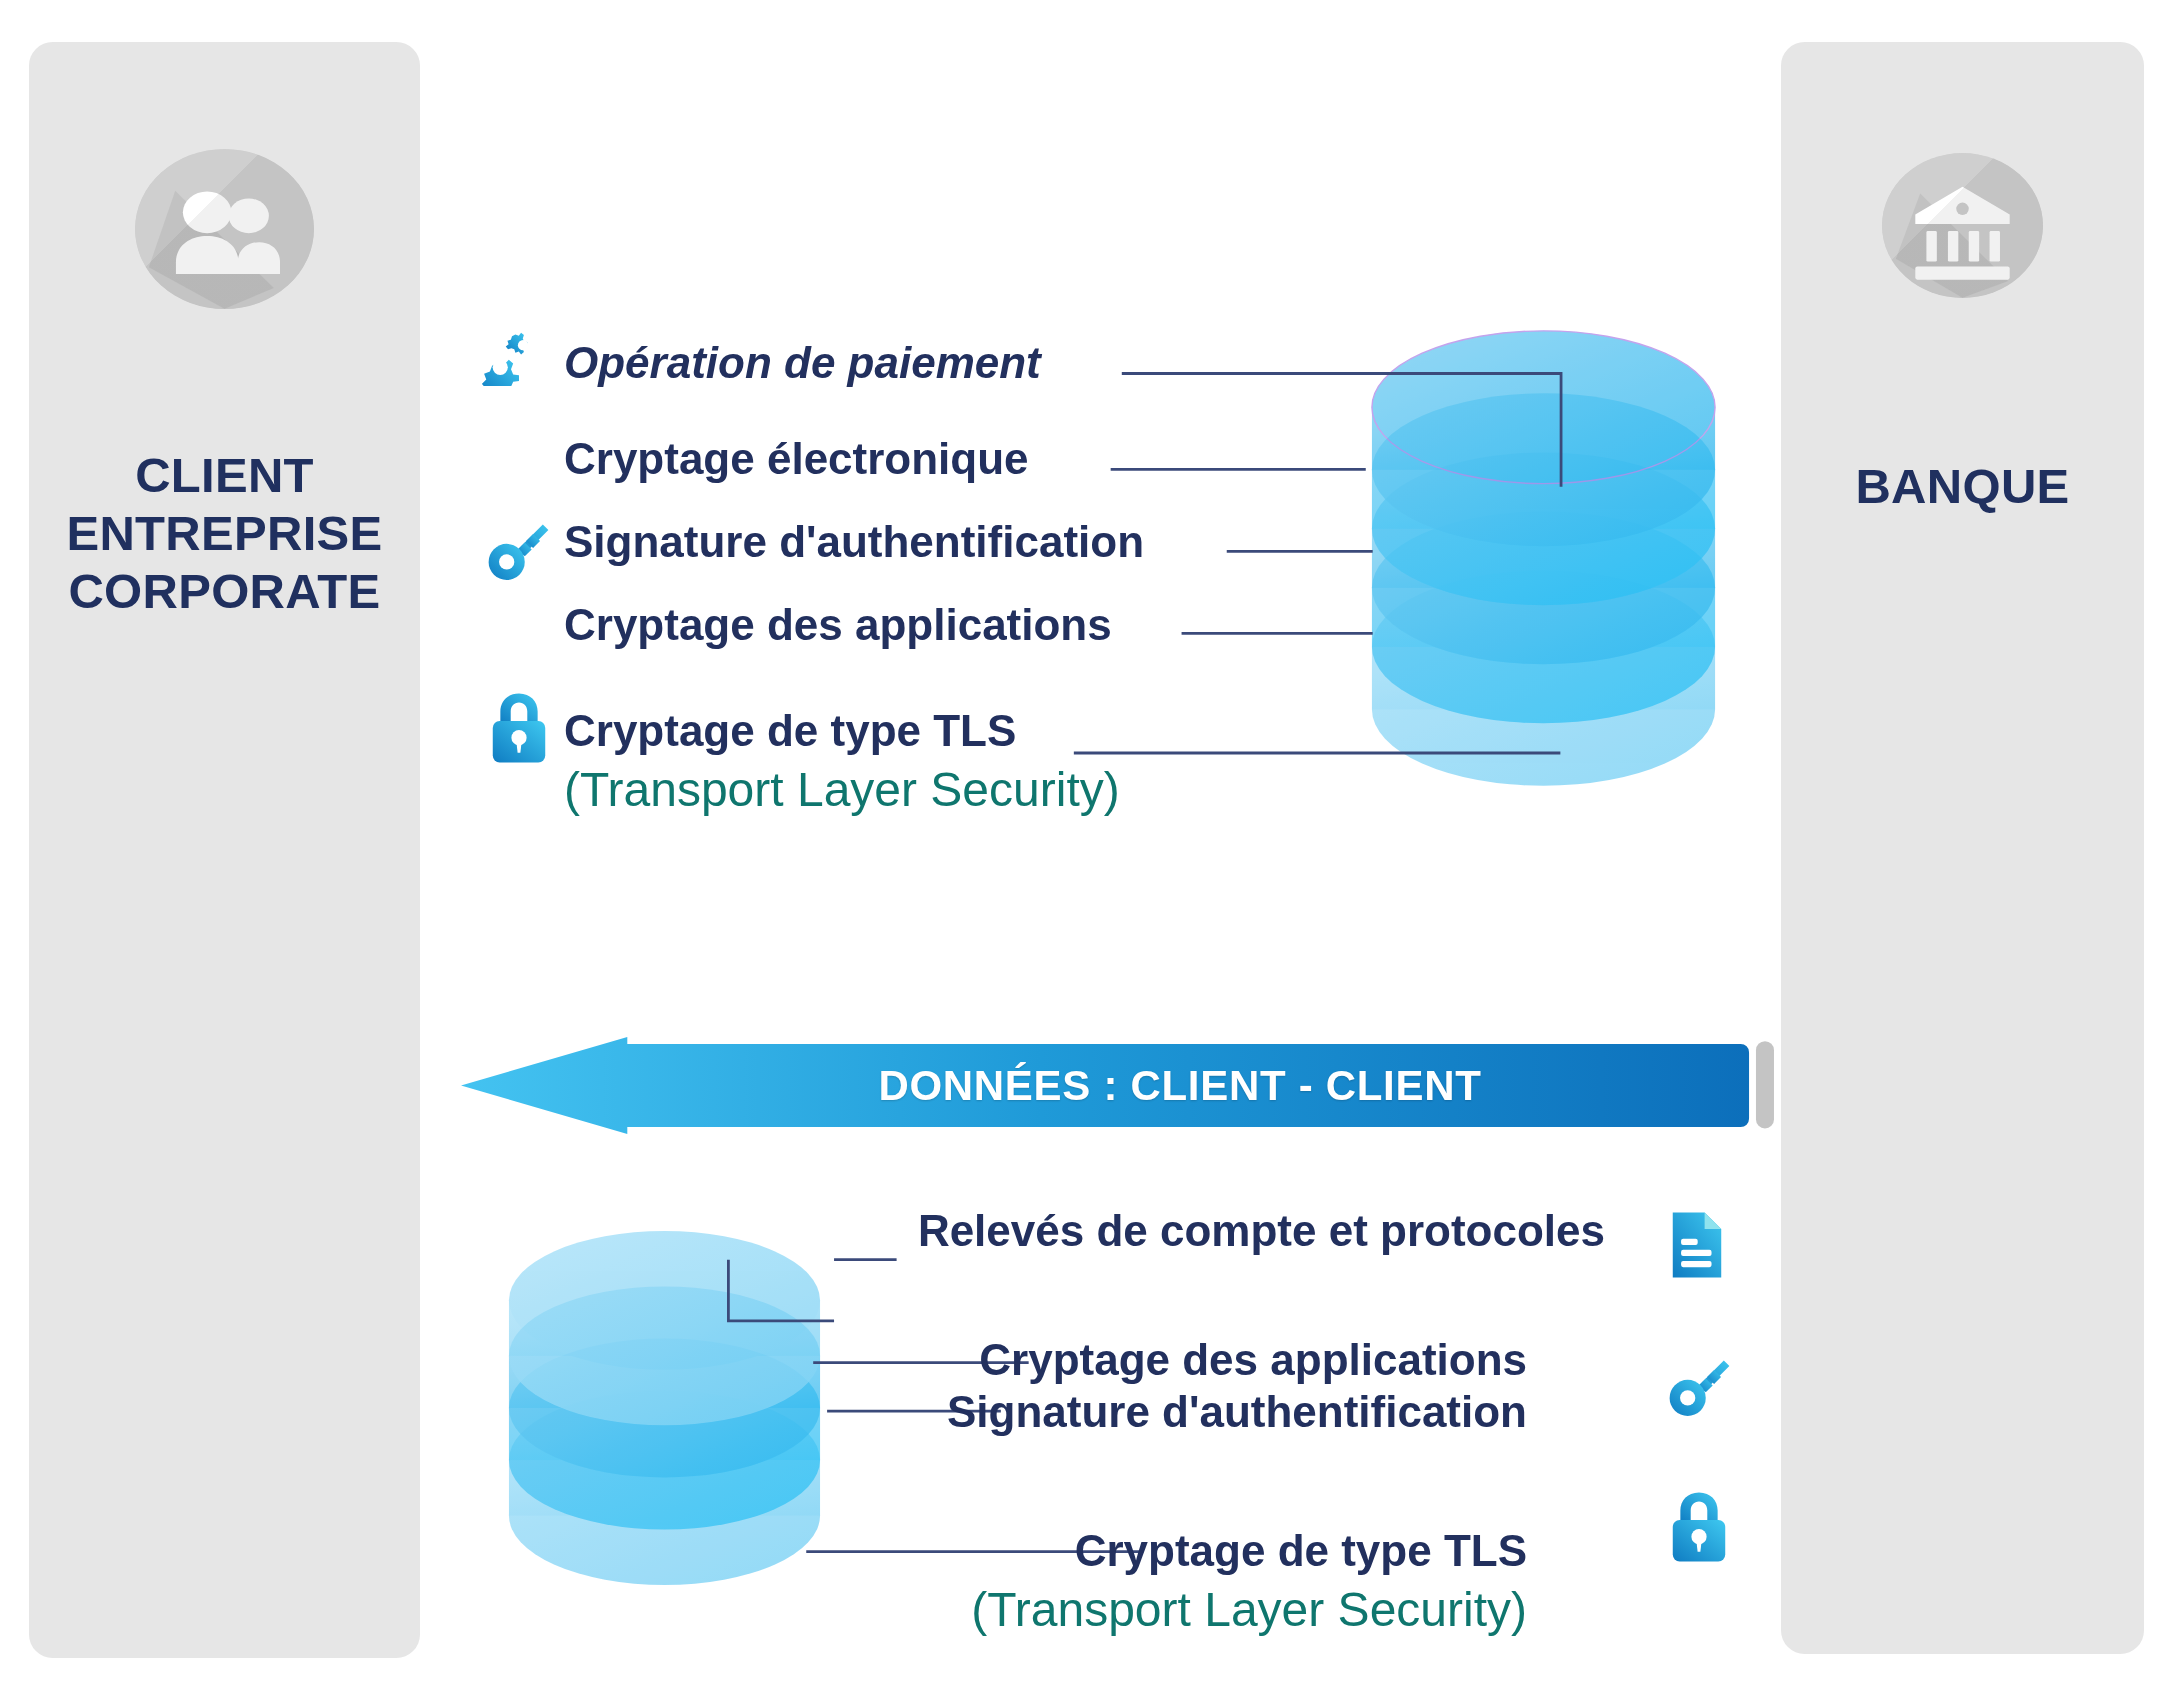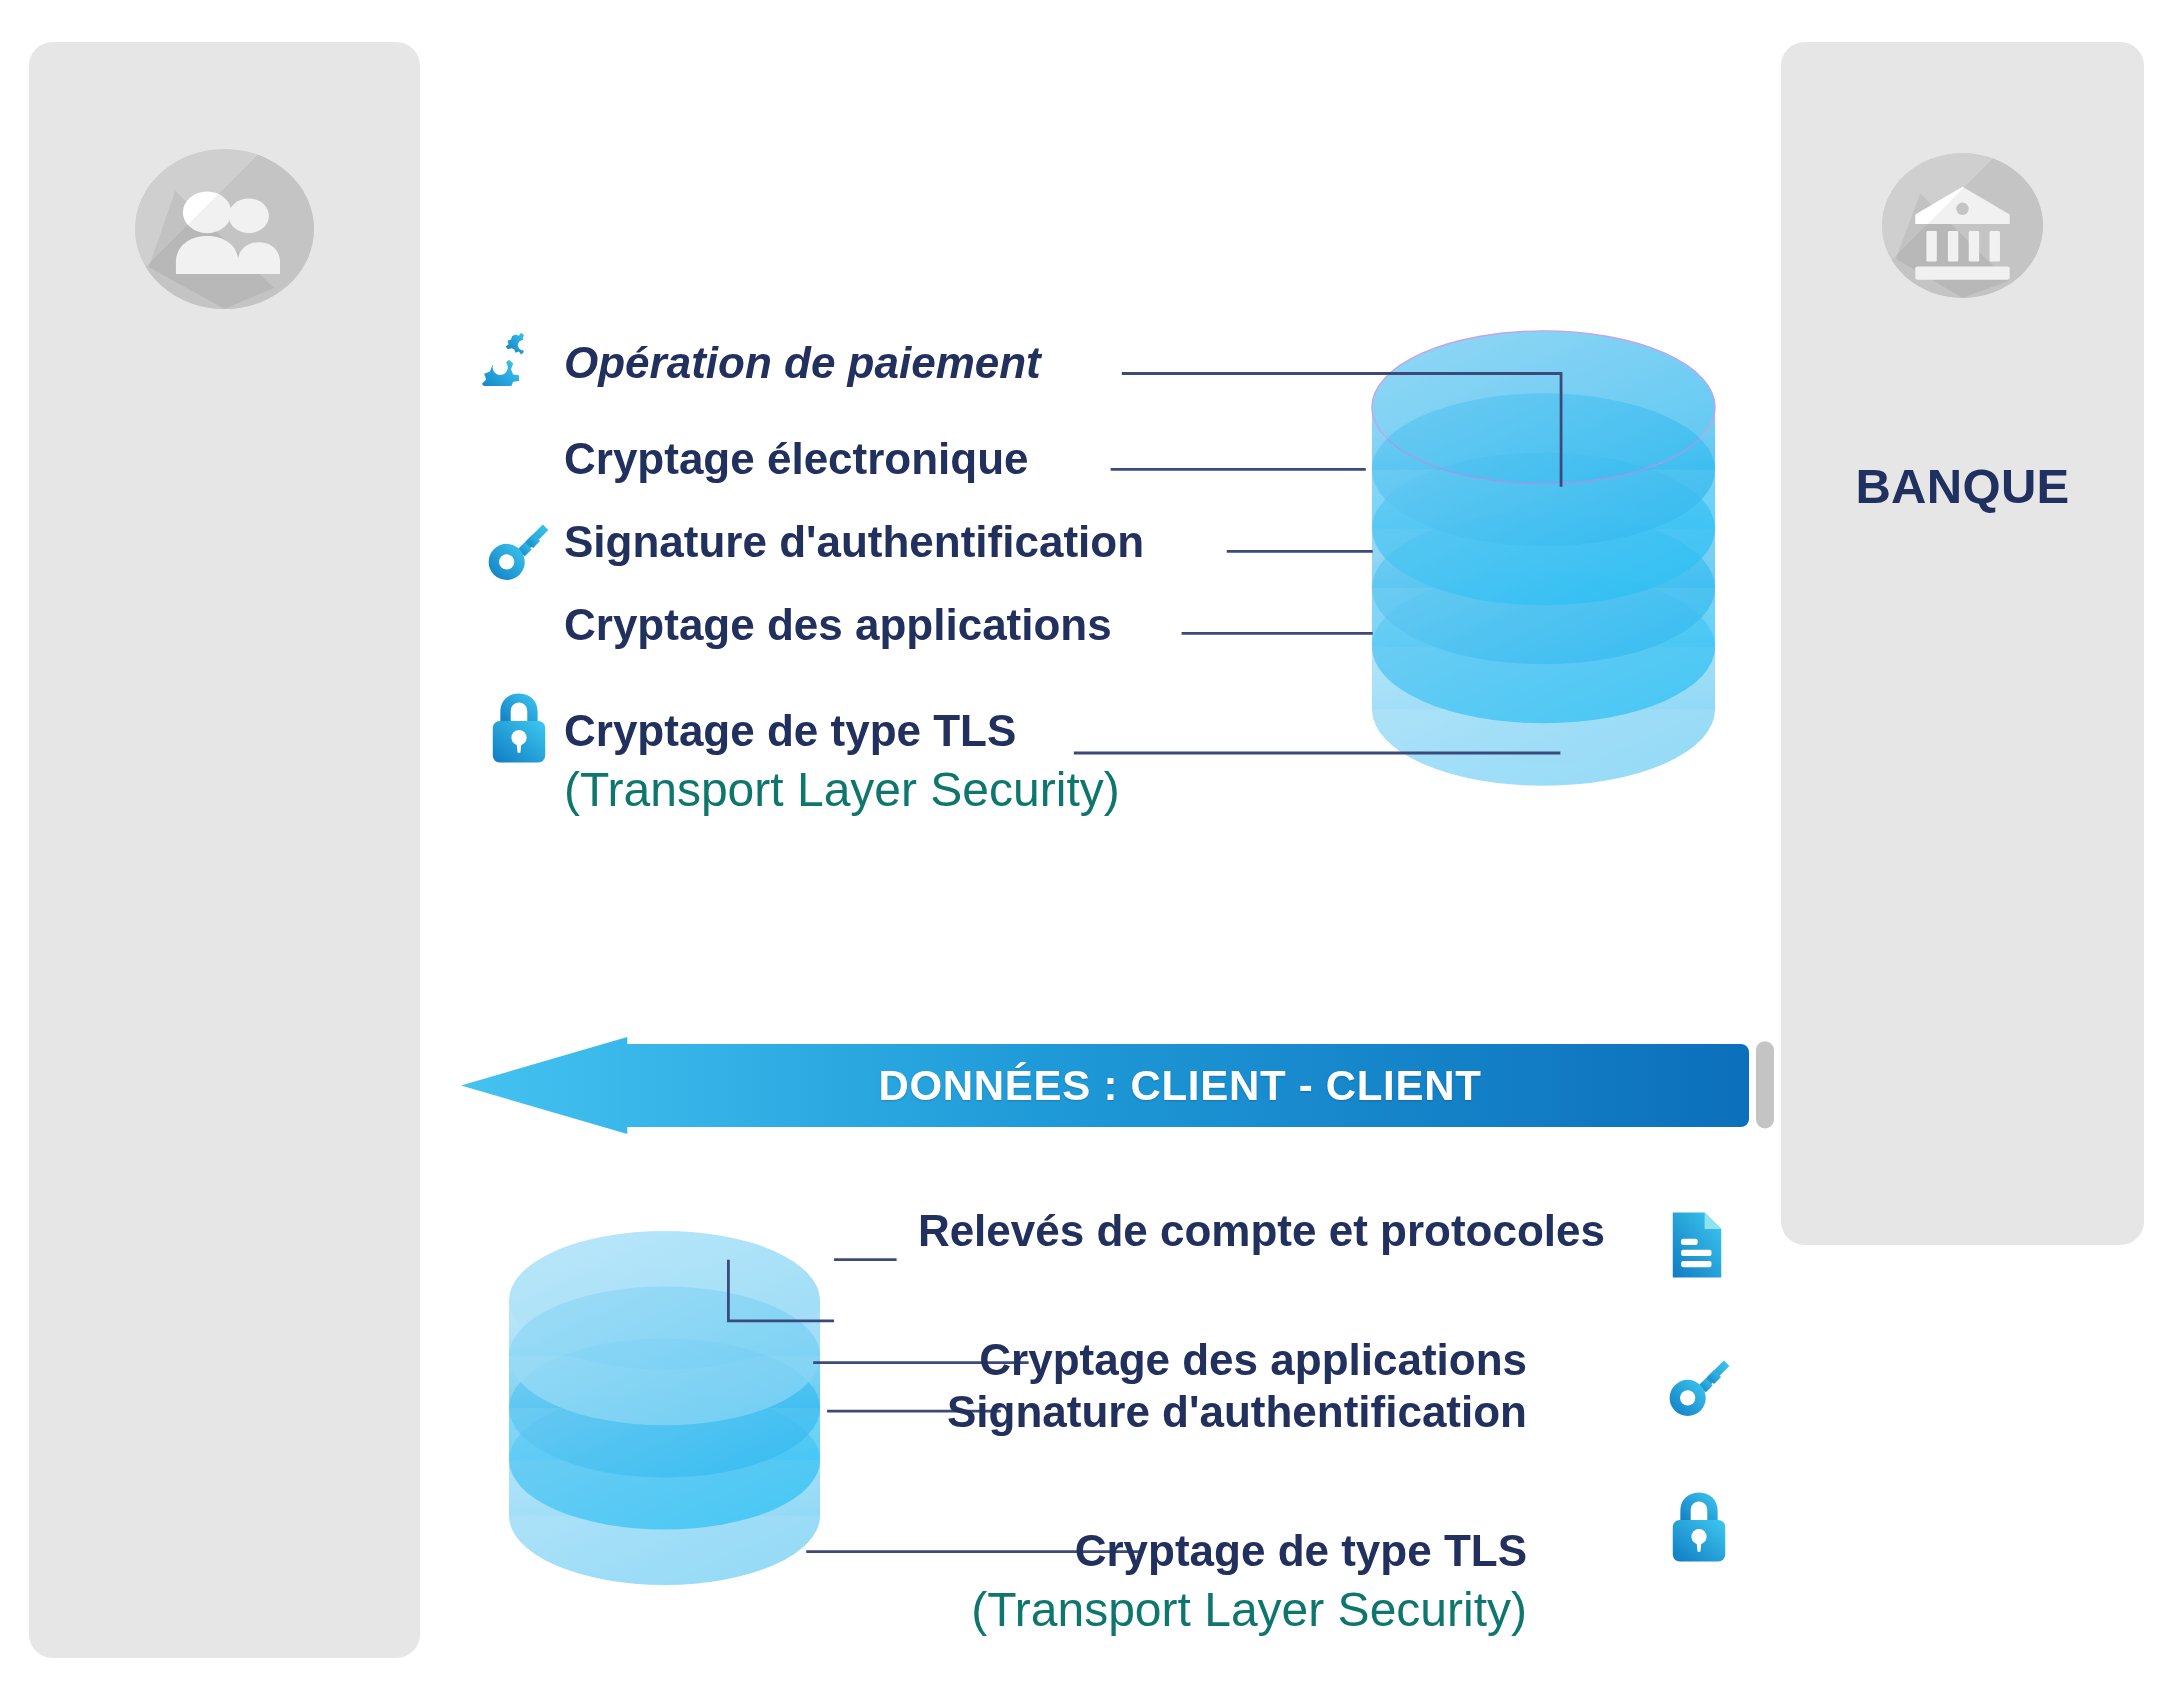--- a/index.html
+++ b/index.html
@@ -8,21 +8,21 @@
     width:2172px;height:1702px;position:relative;overflow:hidden;
   }
   .stage{position:absolute;inset:0;}
 
   
   .panel{
     position:absolute;background:#e6e6e6;border-radius:23.6px;
     display:flex;flex-direction:column;align-items:center;
   }
   .panel-left{left:29px;top:42px;width:391px;height:1616px;}
-  .panel-right{left:1781px;top:42px;width:363px;height:1203px;}
+  .panel-right{left:1781px;top:42px;width:363px;height:1612px;}
 
   .circle-badge{
     position:relative;width:179px;height:160px;border-radius:50%;
     background:#cfcfcf;overflow:hidden;flex:none;
   }
   .circle-badge .shade{
     position:absolute;left:0;top:0;width:100%;height:100%;
     background:linear-gradient(135deg, rgba(0,0,0,0) 0%, rgba(0,0,0,0) 38%, rgba(0,0,0,0.055) 38%, rgba(0,0,0,0.055) 100%);
   }
   .circle-badge svg{position:absolute;left:0;top:0;width:100%;height:100%;}
@@ -83,20 +83,25 @@
         <ellipse cx="129" cy="115" rx="129" ry="115" fill="#cfcfcf"></ellipse>
         <path d="M58 60 L200 200 L129 230 L20 170 Z" fill="#bdbdbd" opacity=".75"></path>
         <g fill="#ffffff">
           <ellipse cx="104" cy="91" rx="35" ry="30"></ellipse>
           <ellipse cx="164" cy="96" rx="29" ry="25"></ellipse>
           <path d="M59 163c0-25 21-38 45-38s45 13 45 38v17H59z"></path>
           <path d="M148 163c0-18 14-29 31-29s30 11 30 29v17h-61z"></path>
         </g>
       </svg>
       <div class="shade"></div>
+    </div>
+    <div class="panel-title">
+      <div>CLIENT</div>
+      <div>ENTREPRISE</div>
+      <div>CORPORATE</div>
     </div>
   </div>
 
   <div class="panel panel-right">
     <div class="circle-badge">
       <svg viewBox="0 0 232 208" aria-hidden="true">
         <ellipse cx="116" cy="104" rx="116" ry="104" fill="#cfcfcf"></ellipse>
         <path d="M55 58 L182 184 L116 208 L20 152 Z" fill="#bdbdbd" opacity=".75"></path>
         <g fill="#ffffff">
           <path d="M116 48 L184 88 L184 102 L48 102 L48 88 Z"></path>

